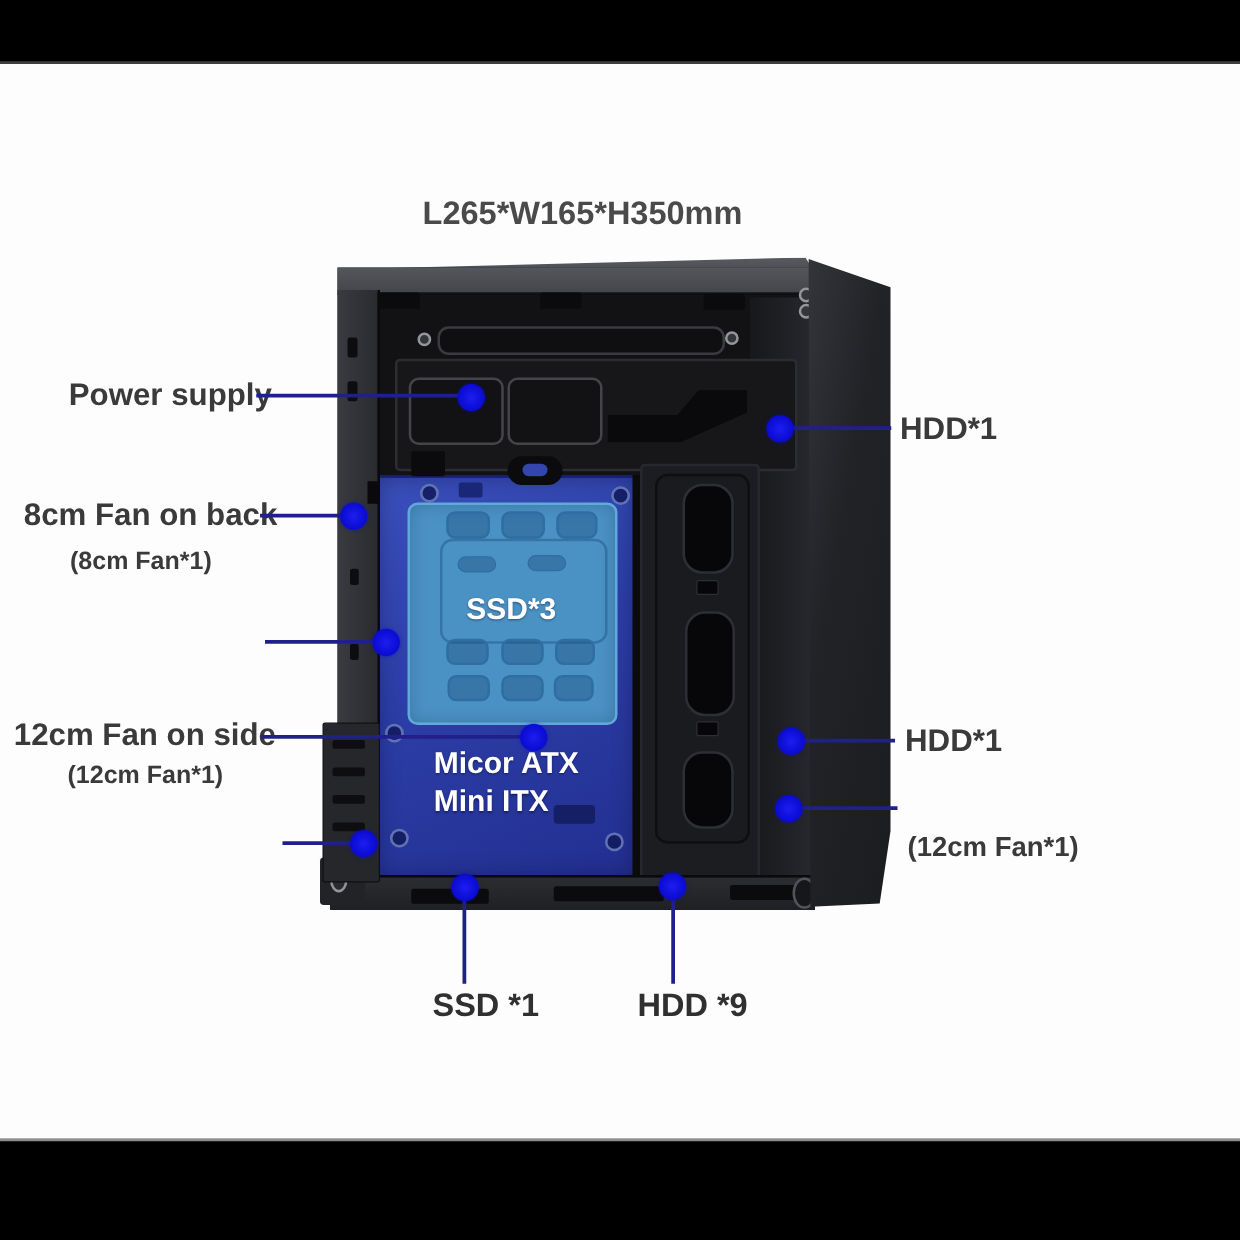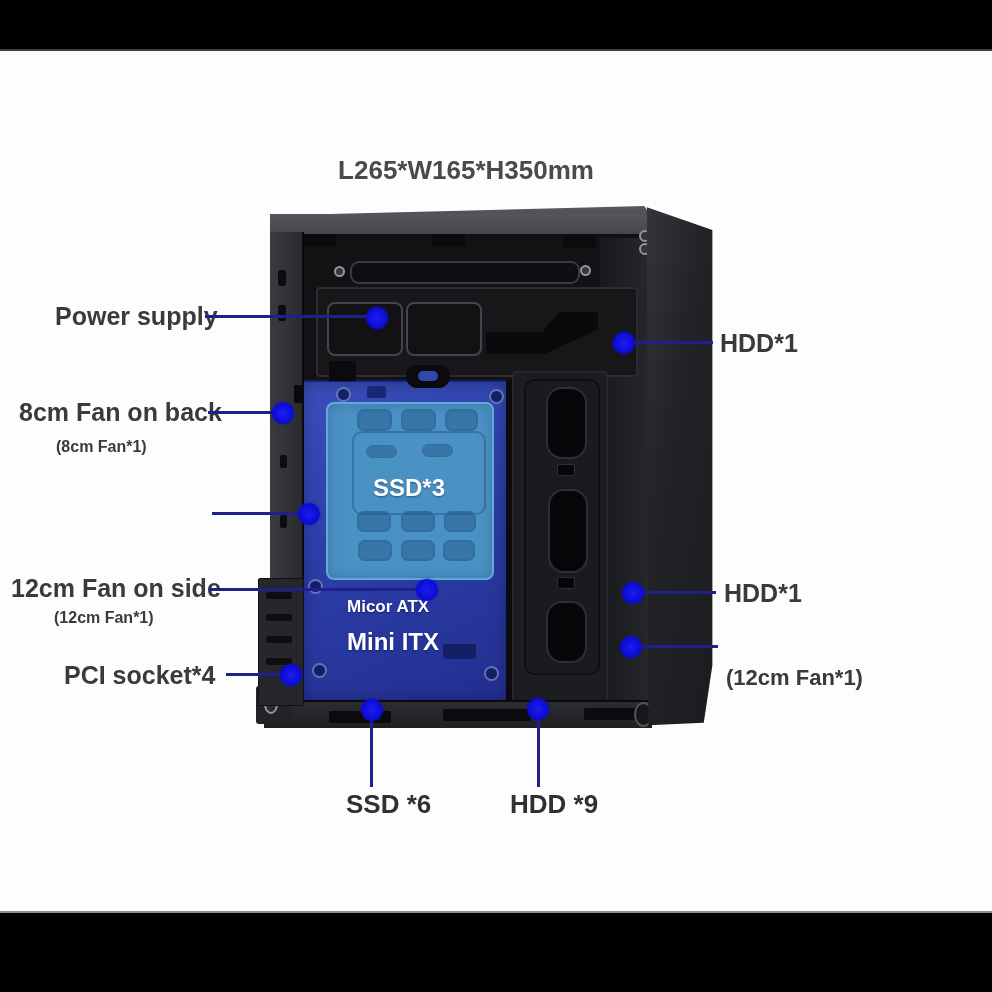--- a/index.html
+++ b/index.html
@@ -1,21 +1,21 @@
 <!DOCTYPE html>
 <html><head>
 <meta charset="utf-8">
 <style>
   html,body{margin:0;padding:0;background:#ffffff;}
   #stage{position:relative;width:992px;height:992px;background:#fdfdfd;overflow:hidden;
          font-family:"Liberation Sans", sans-serif;}
   .abs{position:absolute;}
   .bar{position:absolute;left:0;width:992px;background:#000;}
   .lbl{position:absolute;font-weight:bold;color:#3a3a3a;font-size:25px;white-space:nowrap;line-height:1.1;}
-  .sublbl{position:absolute;font-weight:bold;color:#3a3a3a;font-size:16px;white-space:nowrap;}
+  .sublbl{position:absolute;font-weight:bold;color:#3a3a3a;font-size:20px;white-space:nowrap;}
   .blbl{position:absolute;font-weight:bold;color:#303030;font-size:26px;white-space:nowrap;}
   .aline{position:absolute;background:#20208a;height:3px;}
   .avline{position:absolute;background:#20208a;width:3px;}
   .dot{position:absolute;width:22px;height:22px;border-radius:50%;
        background:radial-gradient(circle,#1d1df0 0%,#0b0bd2 65%,rgba(11,11,210,.25)100%);
        box-shadow:0 0 3px rgba(10,10,200,.55);}
   .screw{position:absolute;border-radius:50%;border:2px solid #95969b;background:#35363b;}
   .panel-screw{position:absolute;width:11px;height:11px;border-radius:50%;
        border:2px solid rgba(160,185,245,.55);background:rgba(16,26,92,.85);}
   .slotb{position:absolute;background:rgba(22,66,116,.35);border:2px solid #2e6ea2;border-radius:7px;}
@@ -85,21 +85,21 @@
     <div class="slotb" style="left:358px;top:540px;width:30px;height:17px;"></div>
     <div class="slotb" style="left:401px;top:540px;width:30px;height:17px;"></div>
     <div class="slotb" style="left:443px;top:540px;width:28px;height:17px;"></div>
 
     <div class="panel-screw" style="left:336px;top:387px;"></div>
     <div class="panel-screw" style="left:489px;top:389px;"></div>
     <div class="panel-screw" style="left:308px;top:579px;"></div>
     <div class="panel-screw" style="left:312px;top:663px;"></div>
     <div class="panel-screw" style="left:484px;top:666px;"></div>
 
-    <div class="whitetxt" style="left:347px;top:597px;font-size:17px;">Micor ATX</div>
+    <div class="whitetxt" style="left:347px;top:597px;font-size:24px;">Micor ATX</div>
     <div class="whitetxt" style="left:347px;top:628px;font-size:24px;">Mini ITX</div>
     <div class="abs" style="left:443px;top:644px;width:33px;height:15px;background:#141f66;border-radius:3px;"></div>
 
     <div class="abs" style="left:506px;top:380px;width:8px;height:320px;background:#0b0b0d;"></div>
     <div class="abs" style="left:512px;top:371px;width:92px;height:334px;background:#1c1d21;border:2px solid #27282d;border-radius:4px;"></div>
     <div class="abs" style="left:524px;top:379px;width:72px;height:292px;background:#1a1b1f;border:2px solid #0f0f13;border-radius:10px;"></div>
     <div class="abs" style="left:546px;top:387px;width:37px;height:68px;background:#070709;border:2px solid #2e2f34;border-radius:16px;"></div>
     <div class="abs" style="left:548px;top:489px;width:36px;height:80px;background:#070709;border:2px solid #2e2f34;border-radius:16px;"></div>
     <div class="abs" style="left:546px;top:601px;width:37px;height:58px;background:#070709;border:2px solid #2e2f34;border-radius:16px;"></div>
     <div class="abs" style="left:557px;top:464px;width:16px;height:10px;background:#070709;border:1px solid #2e2f34;border-radius:2px;"></div>
@@ -128,27 +128,26 @@
     <div class="abs" style="left:644px;top:202px;width:72px;height:526px;
          background:linear-gradient(100deg,#35363b 0%,#222327 40%,#1b1c20 100%);
          clip-path:polygon(4% 1%,95% 5.3%,95% 88%,83% 99%,6% 99.5%);"></div>
   </div>
 
   <div class="lbl" style="left:55px;top:303px;">Power supply</div>
   <div class="lbl" style="left:19px;top:399px;">8cm Fan on back</div>
   <div class="sublbl" style="left:56px;top:438px;">(8cm Fan*1)</div>
   <div class="lbl" style="left:11px;top:575px;">12cm Fan on side</div>
   <div class="sublbl" style="left:54px;top:609px;">(12cm Fan*1)</div>
-  <div class="lbl" style="left:64px;top:662px;">PCI socket*4</div>
 
   <div class="lbl" style="left:720px;top:330px;">HDD*1</div>
   <div class="lbl" style="left:724px;top:580px;">HDD*1</div>
   <div class="sublbl" style="left:726px;top:665px;font-size:22px;">(12cm Fan*1)</div>
 
-  <div class="blbl" style="left:346px;top:789px;">SSD *6</div>
+  <div class="blbl" style="left:346px;top:789px;">SSD *1</div>
   <div class="blbl" style="left:510px;top:789px;">HDD *9</div>
 
   <div class="aline" style="left:205px;top:315px;width:172px;"></div>
   <div class="aline" style="left:208px;top:411px;width:75px;"></div>
   <div class="aline" style="left:212px;top:512px;width:97px;"></div>
   <div class="aline" style="left:209px;top:588px;width:218px;"></div>
   <div class="aline" style="left:226px;top:673px;width:65px;"></div>
   <div class="aline" style="left:624px;top:341px;width:89px;"></div>
   <div class="aline" style="left:633px;top:591px;width:83px;"></div>
   <div class="aline" style="left:631px;top:645px;width:87px;"></div>

